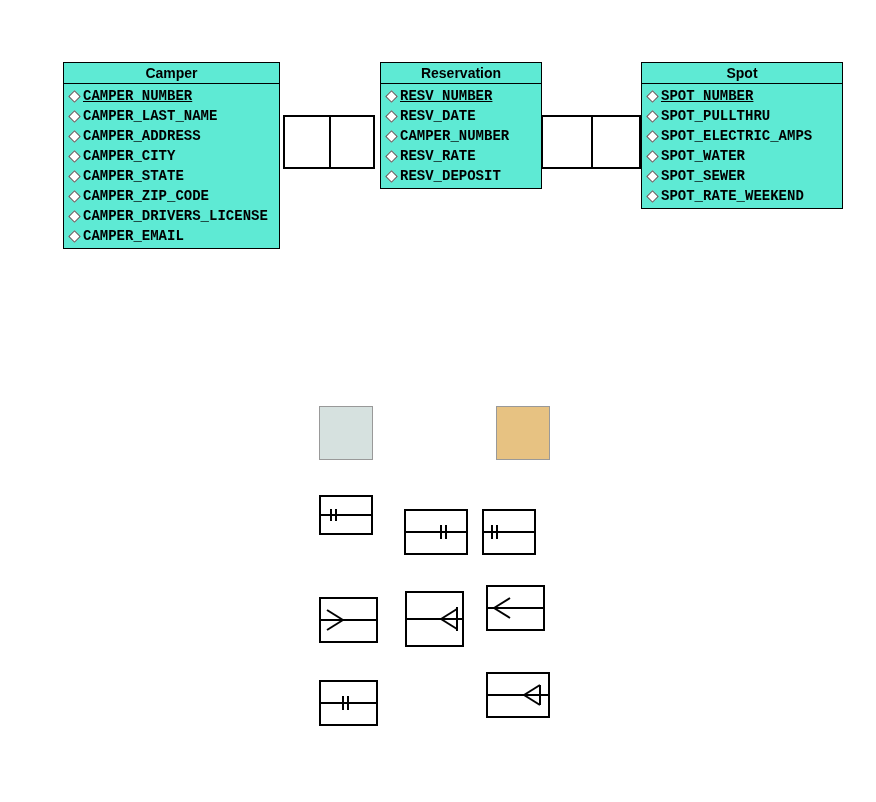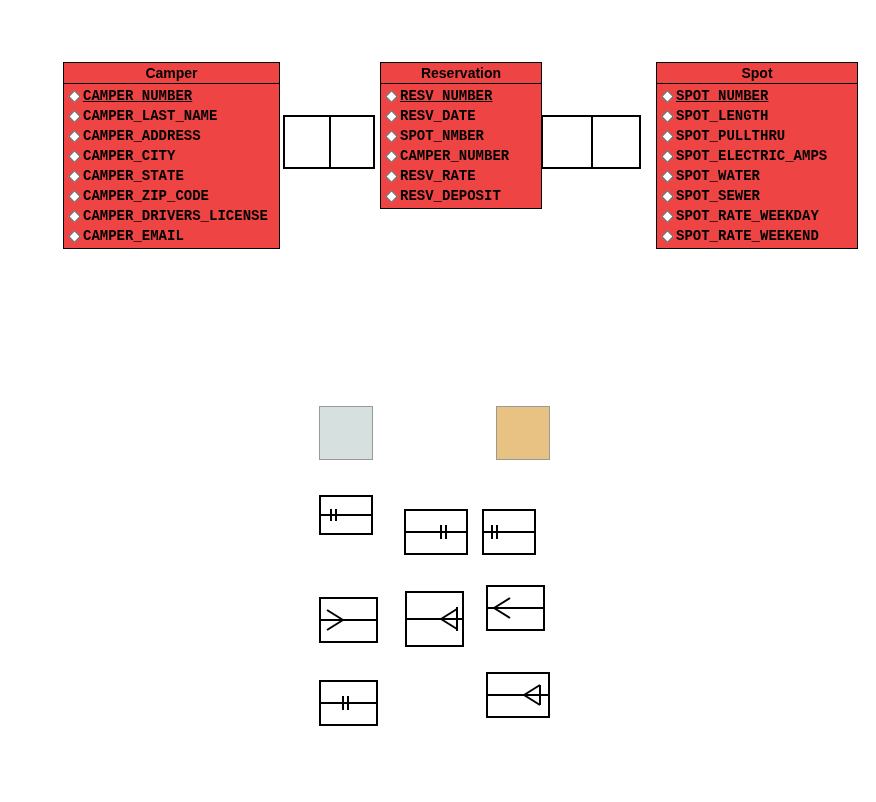--- a/index.html
+++ b/index.html
@@ -1,17 +1,17 @@
 <!DOCTYPE html>
 <html><head>
 <meta charset="utf-8">
 <style>
 html,body{margin:0;padding:0;background:#fff;font-family:"Courier New",monospace;font-size:14px;color:#000;font-weight:bold}
 .canvas{position:relative;width:876px;height:802px}
-.entity{position:absolute;border:1px solid #000;background:#ef4444}
+.entity{position:absolute;border:1px solid #000;background:#5eead4}
 .entity-header{text-align:center;border-bottom:1px solid #000;padding:2px 6px;font-family:Arial,sans-serif;font-weight:bold}
 .entity-body{padding:2px 6px}
 .attr{white-space:nowrap;line-height:20px}
 .diamond{display:inline-block;width:7px;height:7px;transform:rotate(45deg);border:1px solid #555;margin-right:4px;vertical-align:middle;background:#fff}
 .pk{text-decoration:underline}
 .rel-box{position:absolute;border:2px solid #000;background:#fff}
 .rel-mid{position:absolute;top:0;bottom:0;border-left:2px solid #000}
 .swatch{position:absolute;width:52px;height:52px;border:1px solid #999}
 .glyph{position:absolute;border:2px solid #000;background:#fff}
 .glyph svg{display:block}
@@ -33,37 +33,34 @@
         <div class="attr"><span class="diamond"></span><span>CAMPER_DRIVERS_LICENSE</span></div>
         <div class="attr"><span class="diamond"></span><span>CAMPER_EMAIL</span></div>
       </div>
   </div>
 
   <div id="reservation" class="entity" style="left:380px;top:62px;width:160px">
     <div class="entity-header">Reservation</div>
     <div class="entity-body">
         <div class="attr"><span class="diamond"></span><span class="pk">RESV_NUMBER</span></div>
         <div class="attr"><span class="diamond"></span><span>RESV_DATE</span></div>
-        <div class="attr"><span class="diamond"></span><span>SPOT_NMBER</span></div>
         <div class="attr"><span class="diamond"></span><span>CAMPER_NUMBER</span></div>
         <div class="attr"><span class="diamond"></span><span>RESV_RATE</span></div>
         <div class="attr"><span class="diamond"></span><span>RESV_DEPOSIT</span></div>
       </div>
   </div>
 
-  <div id="spot" class="entity" style="left:656px;top:62px;width:200px">
+  <div id="spot" class="entity" style="left:641px;top:62px;width:200px">
     <div class="entity-header">Spot</div>
     <div class="entity-body">
         <div class="attr"><span class="diamond"></span><span class="pk">SPOT_NUMBER</span></div>
-        <div class="attr"><span class="diamond"></span><span>SPOT_LENGTH</span></div>
         <div class="attr"><span class="diamond"></span><span>SPOT_PULLTHRU</span></div>
         <div class="attr"><span class="diamond"></span><span>SPOT_ELECTRIC_AMPS</span></div>
         <div class="attr"><span class="diamond"></span><span>SPOT_WATER</span></div>
         <div class="attr"><span class="diamond"></span><span>SPOT_SEWER</span></div>
-        <div class="attr"><span class="diamond"></span><span>SPOT_RATE_WEEKDAY</span></div>
         <div class="attr"><span class="diamond"></span><span>SPOT_RATE_WEEKEND</span></div>
       </div>
   </div>
 
   <div class="rel-box" style="left:283px;top:115px;width:88px;height:50px">
     <div class="rel-mid" style="left:50%"></div>
   </div>
 
   <div class="rel-box" style="left:541px;top:115px;width:96px;height:50px">
     <div class="rel-mid" style="left:50%"></div>

